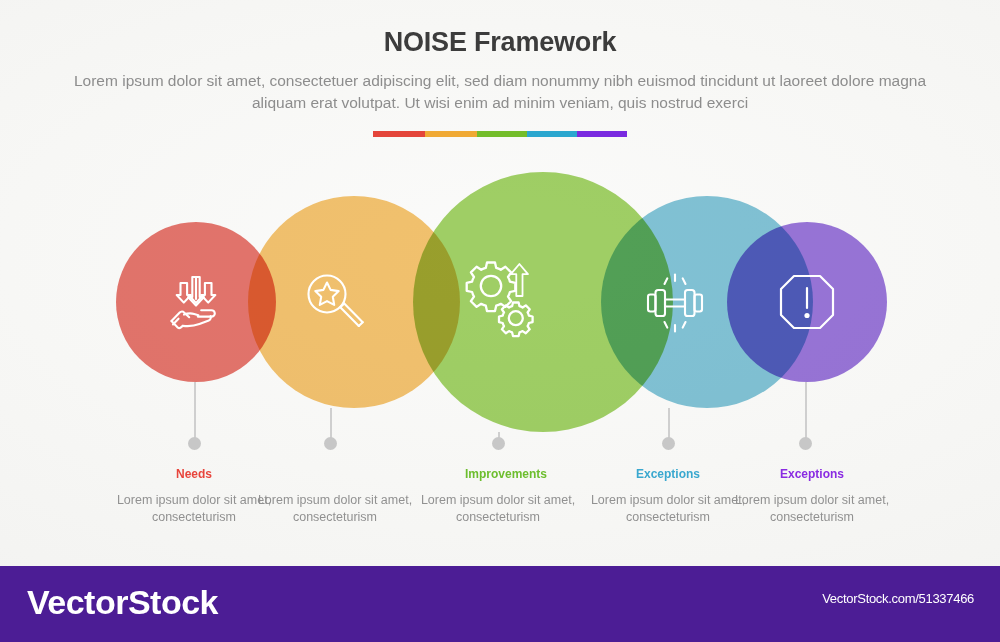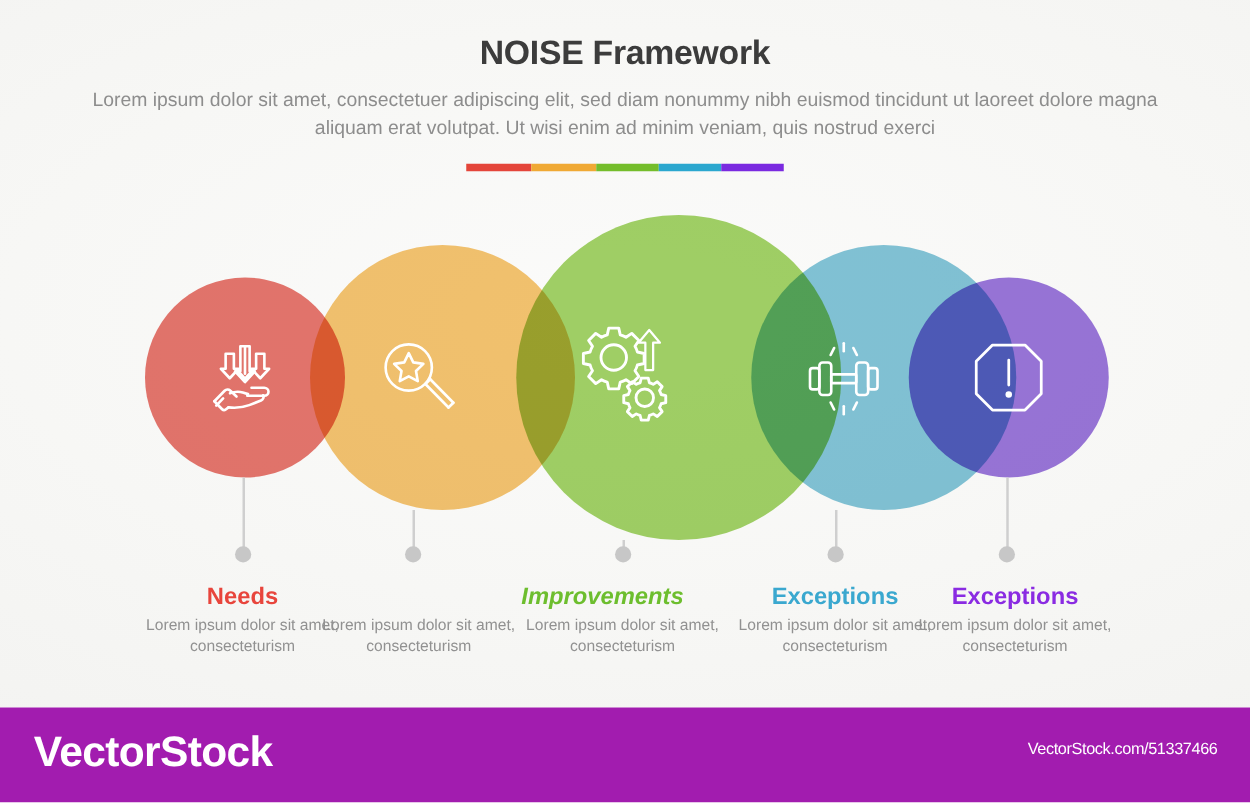--- a/index.html
+++ b/index.html
@@ -105,41 +105,41 @@
     width: 13px;
     height: 13px;
     border-radius: 50%;
     background: #c7c7c7;
   }
 
   
   .item-label {
     position: absolute;
     text-align: center;
-    font-size: 19px;
+    font-size: 12px;
     font-weight: bold;
     top: 467px;
   }
   .item-desc {
     position: absolute;
     text-align: center;
     font-size: 12.5px;
     line-height: 17px;
     color: #919191;
     top: 492px;
   }
 
   
   #watermark {
     position: absolute;
     left: 0;
     top: 566px;
     width: 1000px;
     height: 76px;
-    background: #a21caf;
+    background: #4c1d95;
   }
   #wm-logo {
     position: absolute;
     left: 27px;
     top: 17px;
     font-size: 34px;
     font-weight: bold;
     color: #ffffff;
     letter-spacing: -0.5px;
   }
@@ -265,21 +265,21 @@
       <div class="connector-dot" style="left:492px; top:437px;"></div>
       <div class="connector-dot" style="left:662px; top:437px;"></div>
       <div class="connector-dot" style="left:799px; top:437px;"></div>
     </div>
 
     <div class="item-label" style="left:109px; width:170px; color:#e8453c;">Needs</div>
     <div class="item-desc" style="left:104px; width:180px;">Lorem ipsum dolor sit amet, consecteturism</div>
 
     <div class="item-desc" style="left:245px; width:180px;">Lorem ipsum dolor sit amet, consecteturism</div>
 
-    <div class="item-label" style="left:392px; width:180px; color:#6dbe2e;font-style:italic;">Improvements</div>
+    <div class="item-label" style="left:416px; width:180px; color:#6dbe2e;">Improvements</div>
     <div class="item-desc" style="left:408px; width:180px;">Lorem ipsum dolor sit amet, consecteturism</div>
 
     <div class="item-label" style="left:578px; width:180px; color:#3aa8cf;">Exceptions</div>
     <div class="item-desc" style="left:578px; width:180px;">Lorem ipsum dolor sit amet, consecteturism</div>
 
     <div class="item-label" style="left:722px; width:180px; color:#8a2be2;text-align:center;">Exceptions</div>
     <div class="item-desc" style="left:722px; width:180px;">Lorem ipsum dolor sit amet, consecteturism</div>
 
   </div>
 

